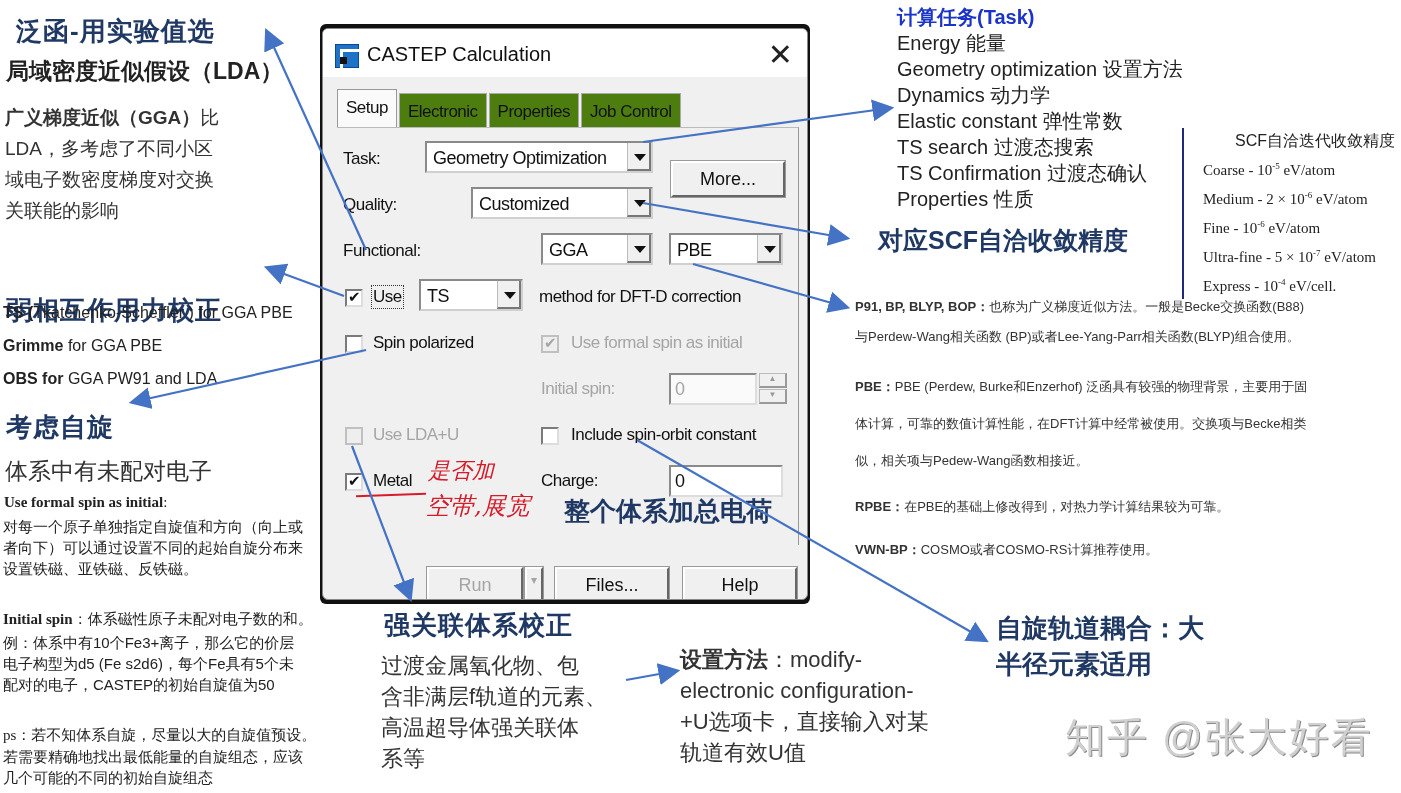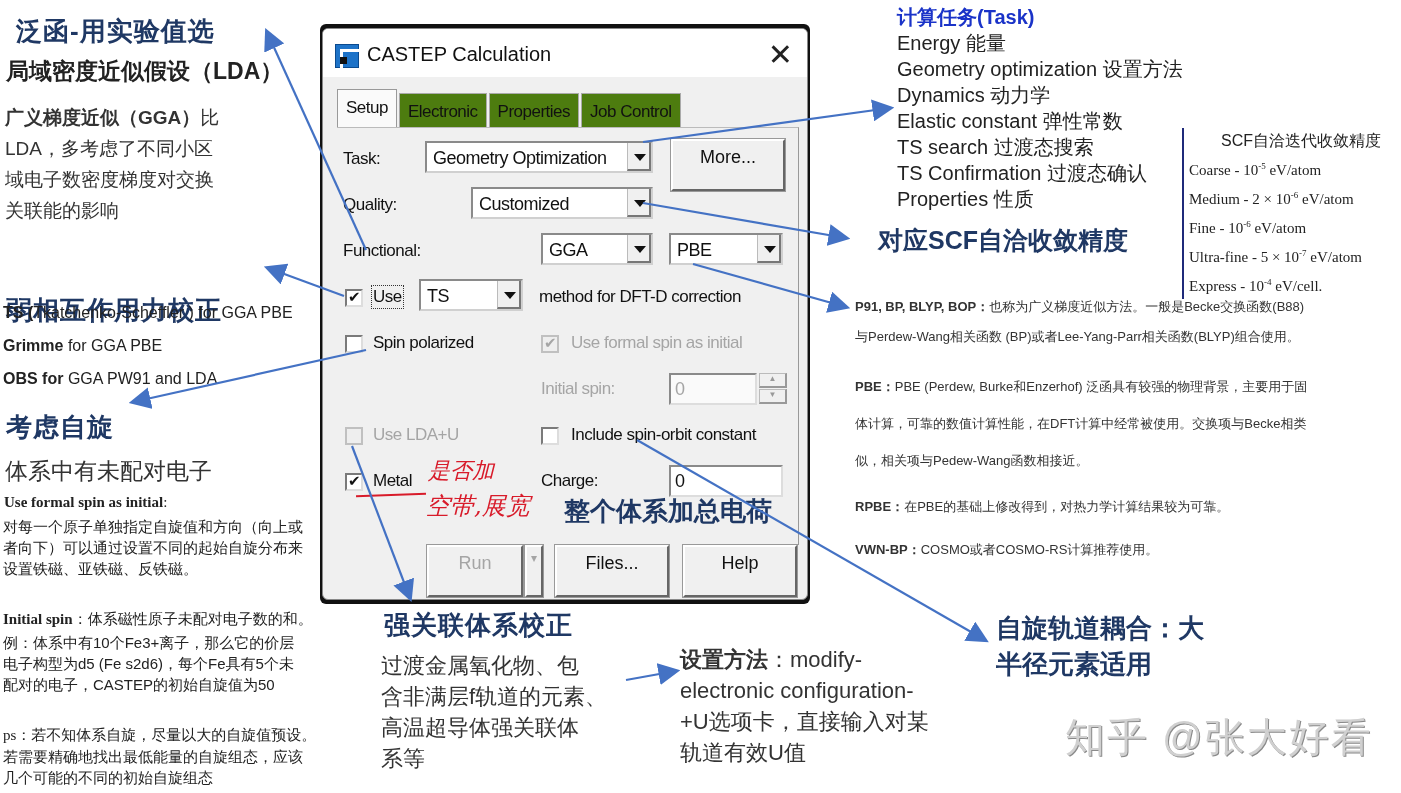--- a/index.html
+++ b/index.html
@@ -26,38 +26,38 @@
   .titlebar .close { position: absolute; right: 14px; top: 8px; font-size: 30px; color: #222; cursor: pointer; font-weight: 300; }
   .tabs { position: absolute; left: 14px; top: 64px; height: 36px; display: flex; }
   .tab { height: 34px; padding: 8px 8px 0; font-size: 17px; color: #111; border: 1px solid #aaa; border-bottom: none; background: #4d7c0f; margin-right: 2px; letter-spacing: -0.5px; }
   .tab.active { background: #fafafa; height: 38px; margin-top: -4px; border-color: #999; }
   .tab-panel { position: absolute; left: 14px; top: 98px; width: 462px; height: 418px; border: 1px solid #999; border-top: 1px solid #bbb; border-left: none; border-bottom: none; background: #f0f0f0; }
   .lbl { position: absolute; font-size: 17px; color: #111; letter-spacing: -0.5px; }
   .lbl.dis { color: #a5a5a5; }
   .combo { position: absolute; height: 32px; background: #fff; border: 2px solid #8a8a8a; border-right-color: #d0d0d0; border-bottom-color: #d0d0d0; font-size: 18px; padding: 5px 0 0 6px; color: #111; letter-spacing: -0.5px; }
   .combo .arrow { position: absolute; right: 0; top: 0; width: 24px; height: 28px; background: #f0f0f0; border-left: 1px solid #bbb; border-right: 2px solid #777; border-bottom: 2px solid #777; }
   .combo .arrow::after { content: ""; position: absolute; left: 6px; top: 11px; border-left: 6px solid transparent; border-right: 6px solid transparent; border-top: 7px solid #111; }
-  .btn { position: absolute; height: 52px; background: #f0f0f0; border: 2px solid #fff; border-right-color: #666; border-bottom-color: #666; outline: 1px solid #999; font-size: 18px; text-align: center; padding-top: 6px; color: #111; cursor: pointer; }
+  .btn { position: absolute; height: 36px; background: #f0f0f0; border: 2px solid #fff; border-right-color: #666; border-bottom-color: #666; outline: 1px solid #999; font-size: 18px; text-align: center; padding-top: 6px; color: #111; cursor: pointer; margin-top: 22px; }
   .btn.dis { color: #a5a5a5; }
   .chk { position: absolute; width: 18px; height: 18px; background: #fff; border: 2px solid #7a7a7a; border-right-color: #ddd; border-bottom-color: #ddd; }
   .chk.checked::after { content: "✔"; position: absolute; left: 1px; top: -3px; font-size: 15px; color: #111; }
   .chk.dis { background: #eee; border-color: #c0c0c0; }
   .chk.dis.checked::after { color: #a5a5a5; }
   .textbox { position: absolute; height: 32px; background: #fff; border: 2px solid #8a8a8a; border-right-color: #ddd; border-bottom-color: #ddd; font-size: 18px; padding: 4px 0 0 4px; color: #111; }
   .textbox.dis { color: #a5a5a5; background: #fafafa; }
   .spin { position: absolute; width: 28px; height: 15px; background: #f0f0f0; border: 1px solid #bbb; border-right: 2px solid #999; border-bottom: 2px solid #999; font-size: 8px; text-align: center; color: #999; }
   .focus { outline: 1px dotted #333; outline-offset: 1px; }
 
   
   .hand { position: absolute; color: #d81b2a; font-family: "DejaVu Serif", serif; font-style: italic; }
 
   
   svg.arrows { position: absolute; left: 0; top: 0; width: 1401px; height: 793px; pointer-events: none; }
 
-  .scf-box { position: absolute; left: 1182px; top: 128px; border-left: 2px solid #1f2a7a; padding-left: 5px; }
+  .scf-box { position: absolute; left: 1182px; top: 128px; border-left: 2px solid #1f2a7a; padding-left: 19px; }
   .watermark { position: absolute; left: 1065px; top: 710px; font-size: 40px; color: #d0d0d0; letter-spacing: 2px; text-shadow: 1px 1px 0 #8a8a8a; }
 </style>
 </head>
 <body>
 
 <div class="abs h-big navy" style="left:16px;top:14px;">泛函-用实验值选</div>
 <div class="abs b" style="left:6px;top:56px;font-size:23px;">局域密度近似假设（LDA）</div>
 <div class="abs" style="left:5px;top:102px;font-size:19px;line-height:31px;color:#333;">
   <div><b>广义梯度近似（GGA）</b><span>比</span></div>
   <div>LDA，多考虑了不同小区</div>

